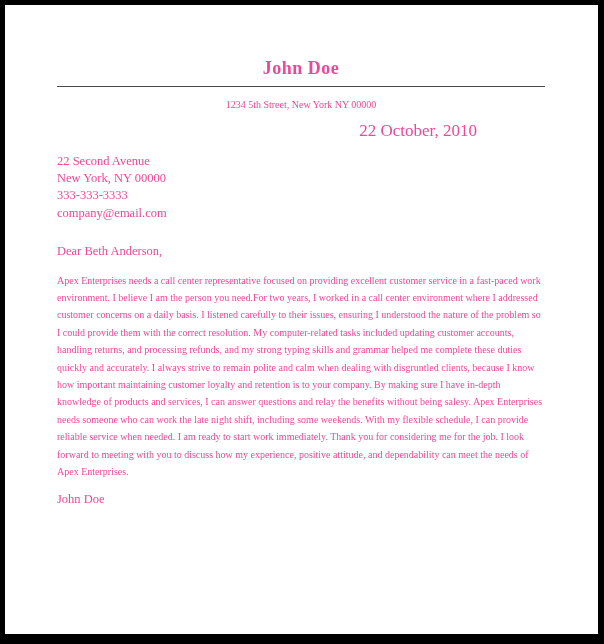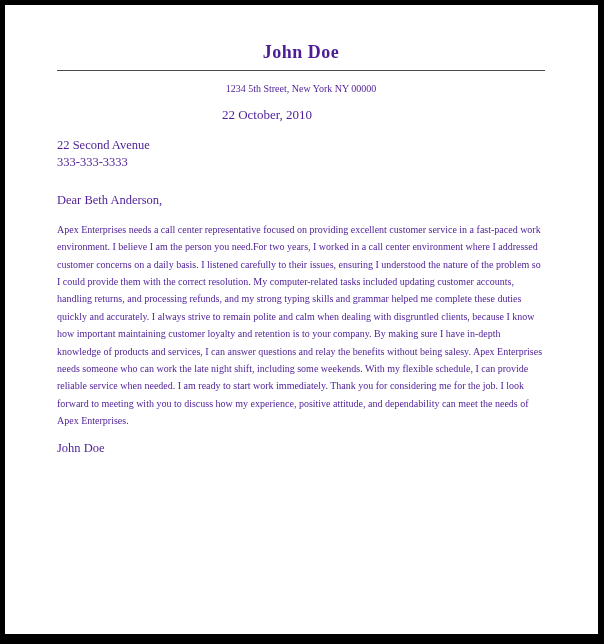--- a/index.html
+++ b/index.html
@@ -9,22 +9,22 @@
   }
   .page {
     box-sizing: border-box;
     width: 604px;
     height: 644px;
     border-style: solid;
     border-color: #000000;
     border-width: 5px 6px 10px 5px;
     background: #ffffff;
     font-family: "Liberation Serif", "DejaVu Serif", serif;
-    color: #4c1d95;
-    padding: 0 53px 0 52px;
+    color: #ec4899;
+    padding: 16px 53px 0 52px;
     overflow: hidden;
   }
   .letter-title {
     margin: 36px 0 0 0;
     font-size: 18px;
     line-height: 22px;
     font-weight: bold;
     text-align: center;
     letter-spacing: 0.5px;
   }
@@ -34,23 +34,23 @@
     margin: 7px 0 0 0;
   }
   .contact-block {
     margin-top: 9px;
     text-align: center;
     font-size: 10px;
     line-height: 17.3px;
   }
   .date-line {
     margin-top: 9px;
-    text-align: center;
+    text-align: right;
     padding-right: 68px;
-    font-size: 13px;
+    font-size: 17px;
     line-height: 17.3px;
   }
   .recipient-block {
     margin-top: 13px;
     font-size: 12.5px;
     line-height: 17.4px;
   }
   .salutation {
     margin-top: 21px;
     font-size: 12.5px;
@@ -78,21 +78,23 @@
   <hr class="header-rule">
 
   <div class="contact-block">
     <div>1234 5th Street, New York NY 00000</div>
   </div>
 
   <div class="date-line">22 October, 2010</div>
 
   <div class="recipient-block">
     <div>22 Second Avenue</div>
+    <div>New York, NY 00000</div>
     <div>333-333-3333</div>
+    <div>company@email.com</div>
   </div>
 
   <div class="salutation">Dear Beth Anderson,</div>
 
   <p class="body-text">Apex Enterprises needs a call center representative focused on providing excellent customer service in a fast-paced work environment. I believe I am the person you need.For two years, I worked in a call center environment where I addressed customer concerns on a daily basis. I listened carefully to their issues, ensuring I understood the nature of the problem so I could provide them with the correct resolution. My computer-related tasks included updating customer accounts, handling returns, and processing refunds, and my strong typing skills and grammar helped me complete these duties quickly and accurately. I always strive to remain polite and calm when dealing with disgruntled clients, because I know how important maintaining customer loyalty and retention is to your company. By making sure I have in-depth knowledge of products and services, I can answer questions and relay the benefits without being salesy. Apex Enterprises needs someone who can work the late night shift, including some weekends. With my flexible schedule, I can provide reliable service when needed. I am ready to start work immediately. Thank you for considering me for the job. I look forward to meeting with you to discuss how my experience, positive attitude, and dependability can meet the needs of Apex Enterprises.</p>
 
   <div class="signature">John Doe</div>
 
 </div>
 

